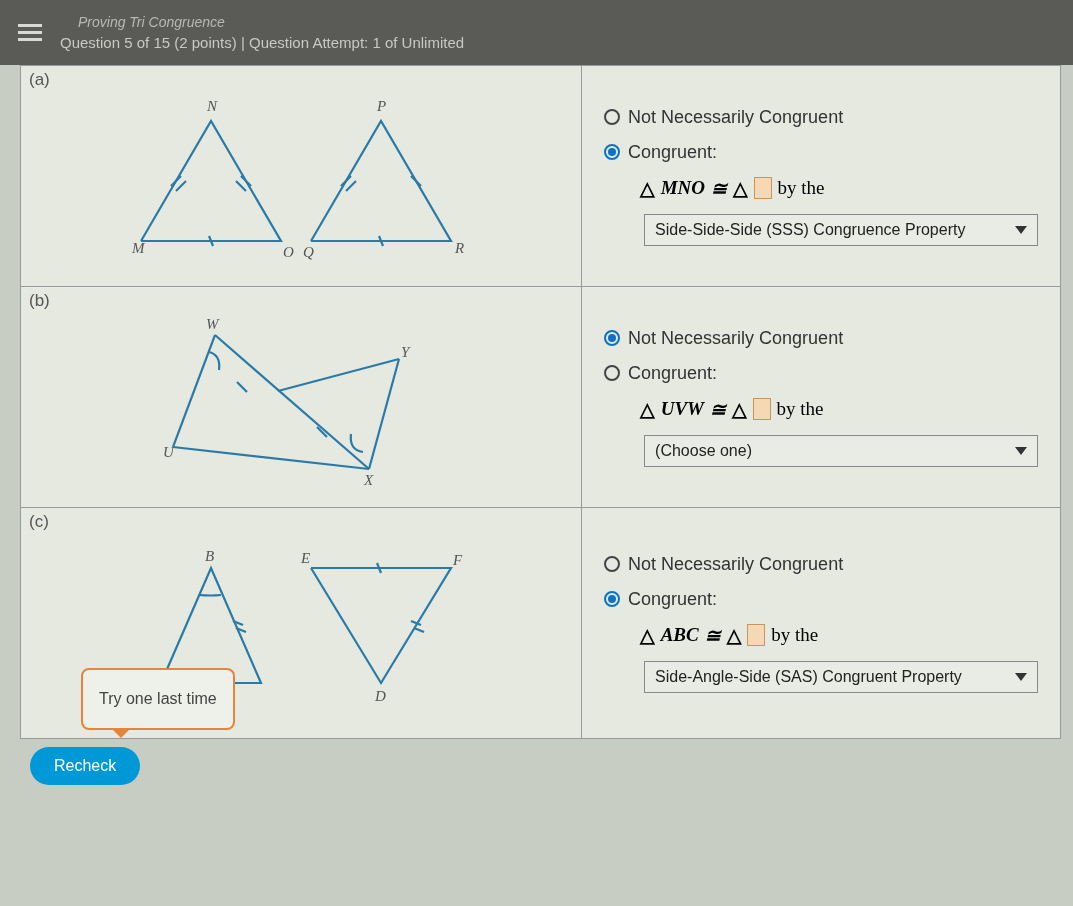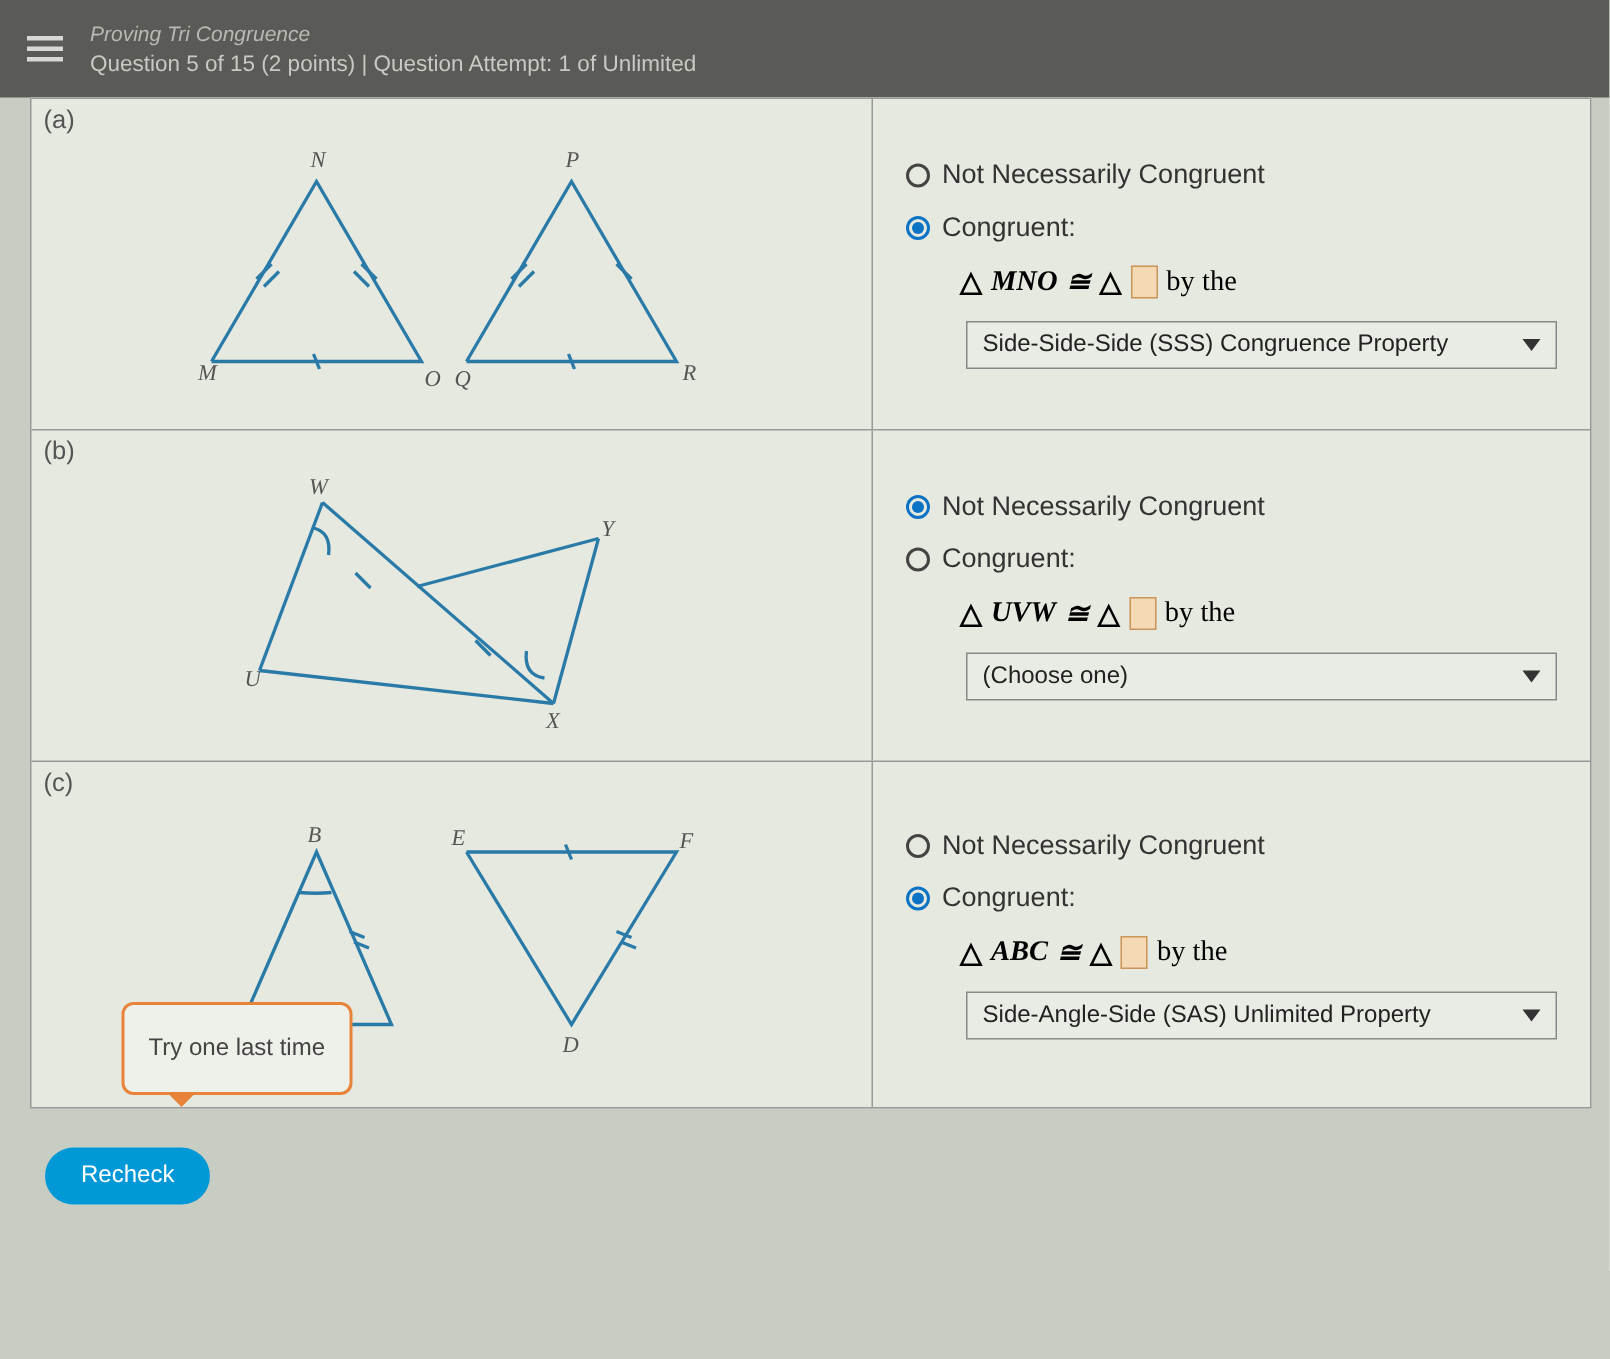--- a/index.html
+++ b/index.html
@@ -23,21 +23,21 @@
       flex-direction: column;
       gap: 4px;
       cursor: pointer;
     }
     .hamburger span {
       width: 24px;
       height: 3px;
       background: #d8d8d4;
     }
     .header-text { display: flex; flex-direction: column; gap: 4px; }
-    .topic-title { font-size: 14px; font-style: italic; color: #b8b8b4; }
+    .topic-title { font-size: 14px; font-style: italic; color: #b8b8b4; margin-left: 18px; }
     .question-info { font-size: 15px; color: #c8c8c4; }
     .content-area {
       background: #e5e9e0;
       margin: 0 12px 0 20px;
       border: 1px solid #999;
     }
     .row {
       display: grid;
       grid-template-columns: 54% 46%;
       border-bottom: 1px solid #999;
@@ -92,21 +92,21 @@
       border:2px solid #e8843a; background:#eef1ea;
       border-radius:8px; padding:20px 16px; color:#444;
       font-size:16px;
     }
     .hint-bubble::after {
       content:''; position:absolute; bottom:-10px; left:28px;
       width:0; height:0;
       border-left:10px solid transparent; border-right:10px solid transparent;
       border-top:10px solid #e8843a;
     }
-    .button-row { padding: 26px 30px; }
+    .button-row { padding: 8px 30px; }
     .recheck-btn {
       background:#0098d6; color:#fff; border:none;
       border-radius:22px; padding:10px 24px; font-size:16px;
       cursor:pointer; font-weight:500;
     }
     svg text { font-family: Georgia, serif; font-style:italic; fill:#555; font-size:15px; }
     svg line, svg polyline, svg path { stroke:#2a7aa8; stroke-width:2.2; fill:none; }
   </style>
 </head>
 <body>
@@ -271,21 +271,21 @@
       </div>
       <div class="congruent-line">
         <span class="tri-sym">△</span>
           <span>ABC</span>
         <span>≅</span>
         <span class="tri-sym">△</span>
           <span class="answer-box"></span>
         <span style="font-style:normal;font-weight:normal;">by the</span>
       </div>
       <div class="dropdown">
-        <span>Side-Angle-Side (SAS) Unlimited Property</span>
+        <span>Side-Angle-Side (SAS) Congruent Property</span>
         <span class="arrow-down"></span>
       </div>
     </div>
   </div>
 
 </div>
 
 <div class="button-row">
   <button class="recheck-btn">Recheck</button>
 </div>

